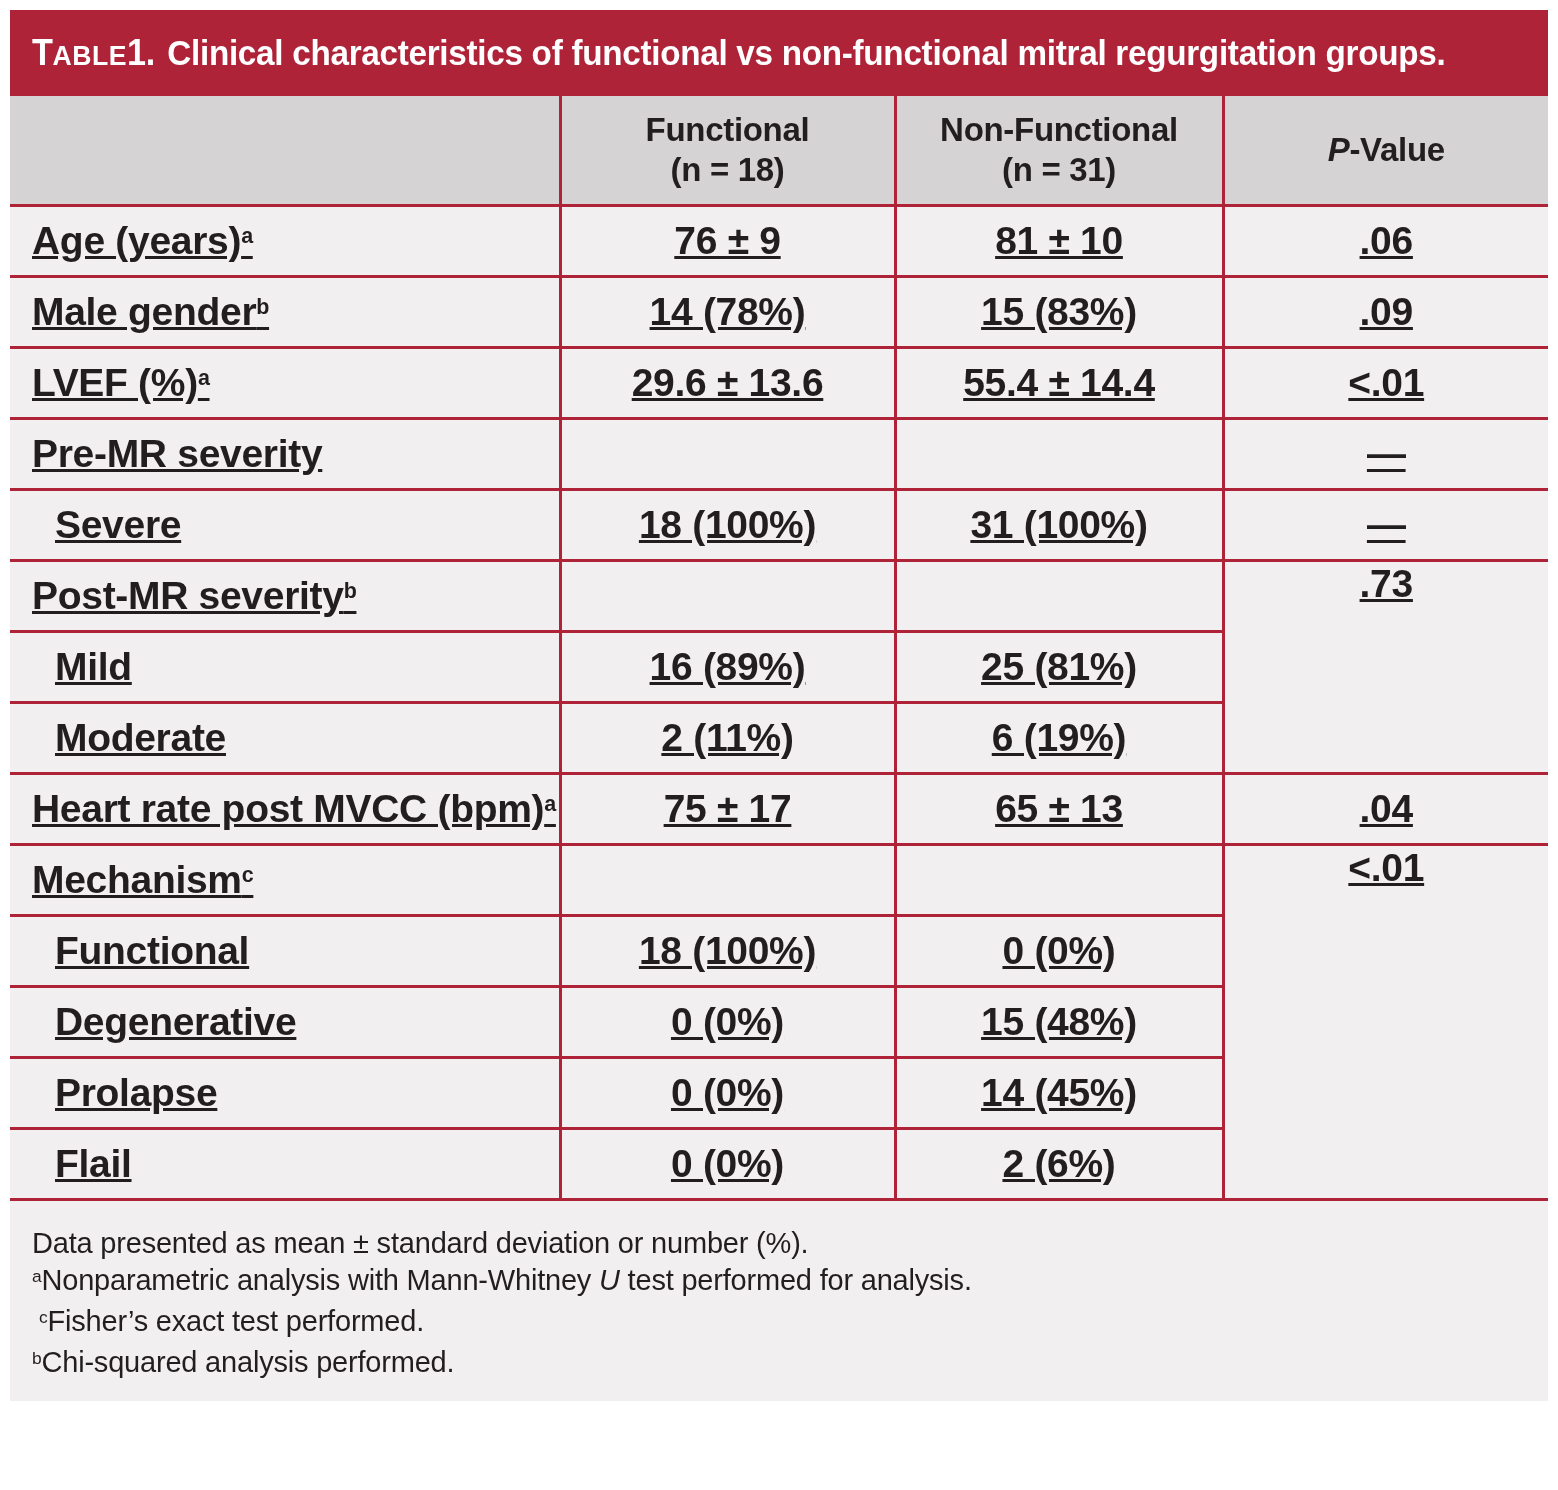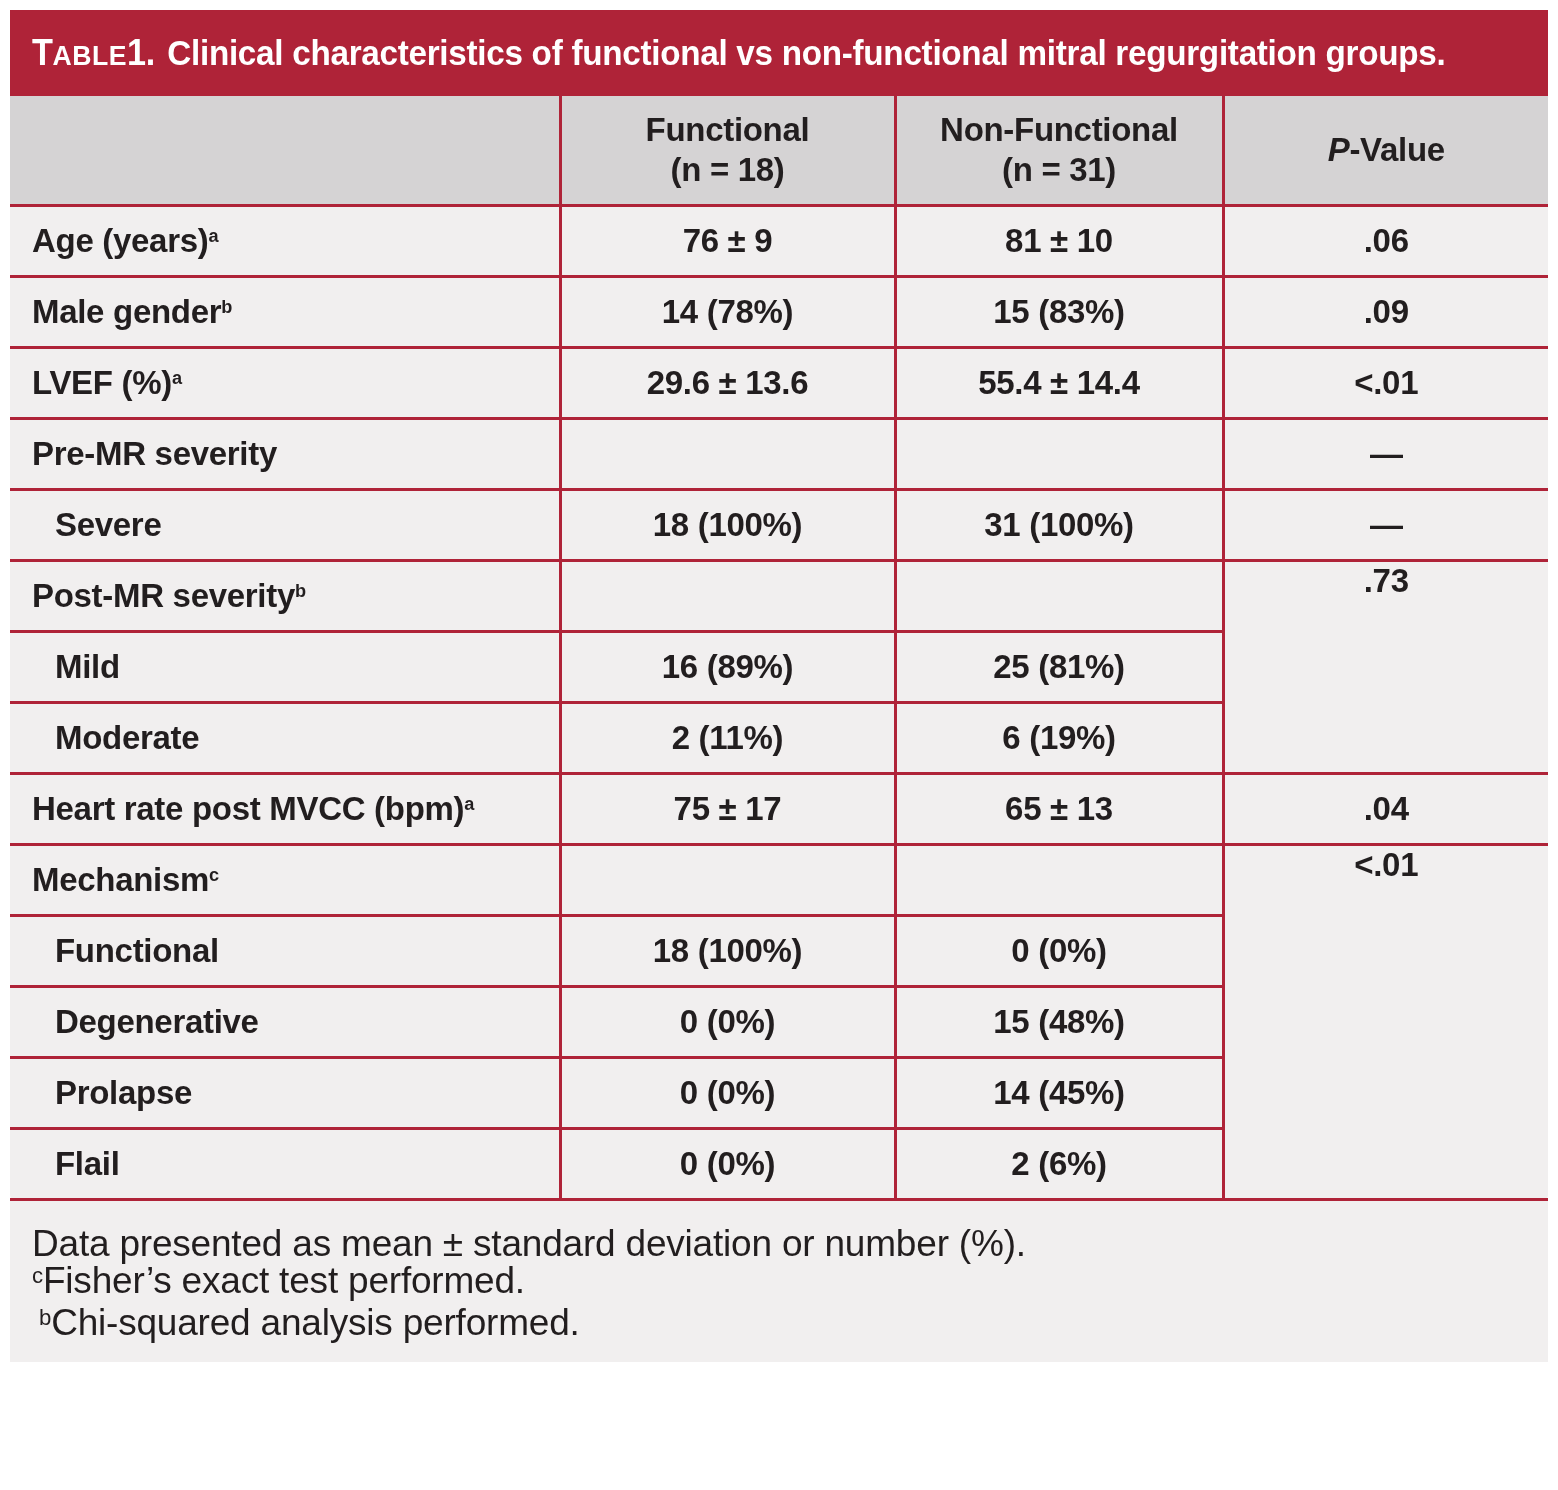--- a/index.html
+++ b/index.html
@@ -54,40 +54,41 @@
     background:var(--header-gray);
     height:109px;
     font-size:33px;font-weight:bold;
     text-align:center;vertical-align:middle;
     letter-spacing:-0.3px;
     line-height:40px;
   }
   thead .hline{display:block;}
   td{
     height:71px;
-    font-size:33px;font-weight:bold;
+    font-size:39px;font-weight:bold;
     text-align:center;vertical-align:middle;
     letter-spacing:-0.3px;
+    text-decoration:underline;
   }
   td.label{text-align:left;padding-left:22px;}
   td.label.indent{padding-left:45px;}
   td.pspan{vertical-align:top;padding-top:0;}
   sup{
     font-size:0.55em;
     vertical-align:baseline;
     position:relative;top:-0.5em;
     font-weight:bold;
   }
   .italic{font-style:italic;}
 
   
   .footnotes{
     background:var(--row-bg);
     padding:24px 20px 16px 22px;
-    font-size:37px;
+    font-size:29px;
     font-weight:normal;
   }
   .footnotes .line{line-height:37px;letter-spacing:-0.2px;}
   .footnotes .line:nth-child(3){padding-left:7px;}
   .footnotes sup{font-weight:normal;font-size:0.6em;top:-0.45em;}
 </style>
 </head>
 <body>
 
 <div class="page">
@@ -205,20 +206,23 @@
           <td>2 (6%)</td>
         </tr>
       </tbody>
     </table>
 
     <div class="footnotes">
       <div class="line">
         <span>Data presented as mean ± standard deviation or number (%).</span>
       </div>
       <div class="line">
+        <sup>a</sup><span>Nonparametric analysis with Mann-Whitney </span><span class="italic">U</span><span> test performed for analysis.</span>
+      </div>
+      <div class="line">
         <sup>c</sup><span>Fisher’s exact test performed.</span>
       </div>
       <div class="line">
         <sup>b</sup><span>Chi-squared analysis performed.</span>
       </div>
     </div>
 
   </div>
 </div>
 

